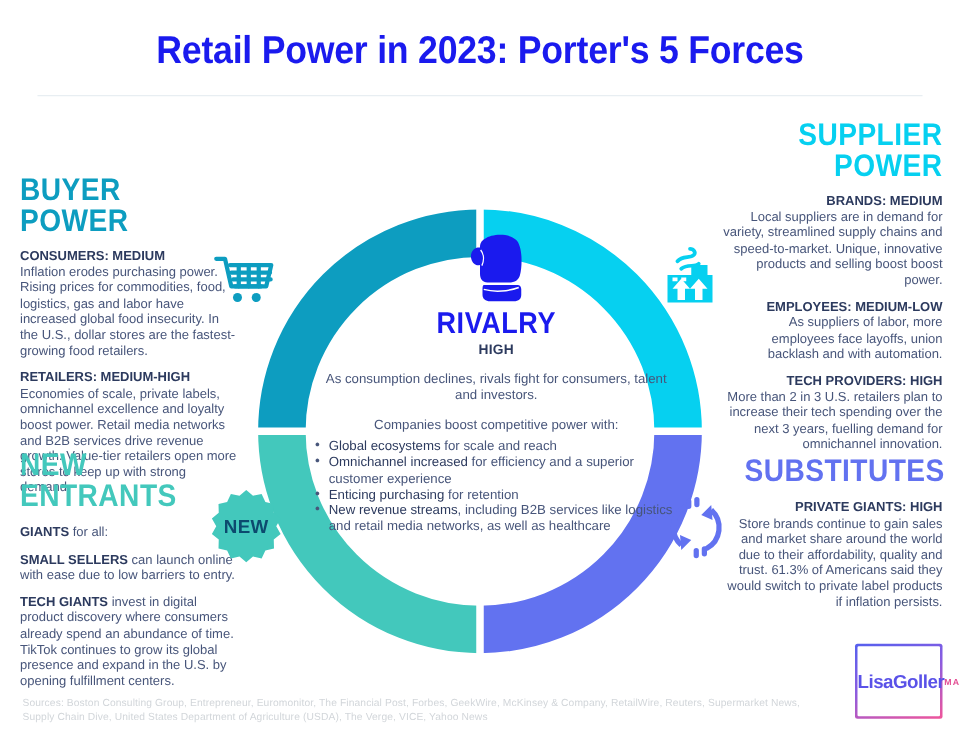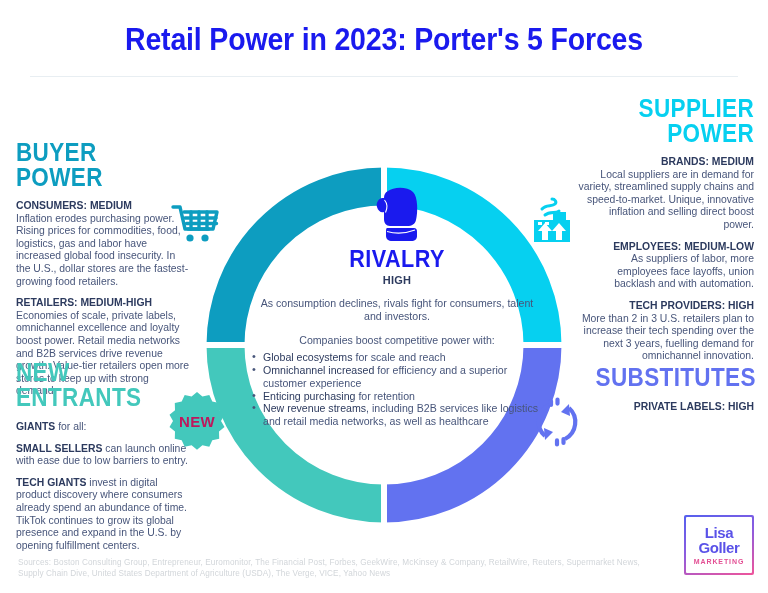--- a/index.html
+++ b/index.html
@@ -80,39 +80,39 @@
   
   .ricon{position:absolute;}
   #cart-icon{left:168px;top:196px;width:54px;height:54px;}
   #factory-icon{left:522px;top:192px;width:54px;height:54px;}
   #new-badge{left:166px;top:390px;width:62px;height:62px;}
   #swap-icon{left:531px;top:396px;width:52px;height:52px;}
   .new-text{
     position:absolute;left:0;top:0;width:62px;height:62px;
     display:flex;align-items:center;justify-content:center;
     font-family:"Liberation Sans Narrow","Liberation Sans",sans-serif;
-    font-size:15px;font-weight:700;color:#be185d;letter-spacing:0.3px;
+    font-size:15px;font-weight:700;color:#0c4a6e;letter-spacing:0.3px;
   }
 
   
   .sources{
     position:absolute;left:18px;bottom:14px;width:640px;
     font-family:"Liberation Sans Narrow","Liberation Sans",sans-serif;
     font-size:8.2px;line-height:11px;color:#d2d6da;letter-spacing:0.1px;
   }
 
   
   .logo{
     position:absolute;right:14px;bottom:18px;width:66px;height:56px;
     padding:2px;border-radius:2px;
     background:linear-gradient(160deg,#5560ee 0%,#8a5ce0 45%,#f0559a 100%);
   }
   .logo-inner{
     width:100%;height:100%;background:#ffffff;border-radius:1px;
-    display:flex;flex-direction:column;align-items:center;justify-content:center;
+    display:flex;flex-direction:row;align-items:center;justify-content:space-between;
     line-height:1;
   }
   .logo-l1,.logo-l2{
     font-family:"Liberation Sans",sans-serif;font-weight:700;
     font-size:15px;color:#5a52e8;letter-spacing:-0.4px;
   }
   .logo-l2{margin-top:0px;}
   .logo-l3{
     font-family:"Liberation Sans",sans-serif;font-weight:700;font-size:7px;
     color:#e34f94;letter-spacing:0.9px;margin-top:3px;
@@ -153,38 +153,39 @@
         <b>TECH GIANTS</b><span> invest in digital product discovery where consumers already spend an abundance of time. TikTok continues to grow its global presence and expand in the U.S. by opening fulfillment centers.</span>
       </div>
     </div>
   </div>
 
   <div class="col r" style="top:96px;">
     <div class="sec-head right" style="color:#06d0f0;">SUPPLIER POWER</div>
     <div class="body" style="margin-top:10px;">
       <div class="blk">
         <b>BRANDS: MEDIUM</b><br>
-        <span>Local suppliers are in demand for variety, streamlined supply chains and speed-to-market. Unique, innovative inflation and selling direct boost power.</span>
+        <span>Local suppliers are in demand for variety, streamlined supply chains and speed-to-market. Unique, innovative products and selling boost boost power.</span>
       </div>
       <div class="blk">
         <b>EMPLOYEES: MEDIUM-LOW</b><br>
         <span>As suppliers of labor, more employees face layoffs, union backlash and with automation.</span>
       </div>
       <div class="blk">
         <b>TECH PROVIDERS: HIGH</b><br>
         <span>More than 2 in 3 U.S. retailers plan to increase their tech spending over the next 3 years, fuelling demand for omnichannel innovation.</span>
       </div>
     </div>
   </div>
 
   <div class="col r" style="top:365px;">
     <div class="sec-head right" style="color:#6272f0;">SUBSTITUTES</div>
     <div class="body" style="margin-top:11px;">
       <div class="blk">
-        <b>PRIVATE LABELS: HIGH</b><br>
+        <b>PRIVATE GIANTS: HIGH</b><br>
+        <span>Store brands continue to gain sales and market share around the world due to their affordability, quality and trust. 61.3% of Americans said they would switch to private label products if inflation persists.</span>
       </div>
     </div>
   </div>
 
   <div class="donut">
     <svg width="374" height="374" viewBox="0 0 374 374">
 
       <g fill="none" stroke-width="38">
         <path d="M 187 28.5 A 158.5 158.5 0 0 0 28.5 187" stroke="#0d9dc0"></path>
         <path d="M 187 28.5 A 158.5 158.5 0 0 1 345.5 187" stroke="#06d0f0"></path>

